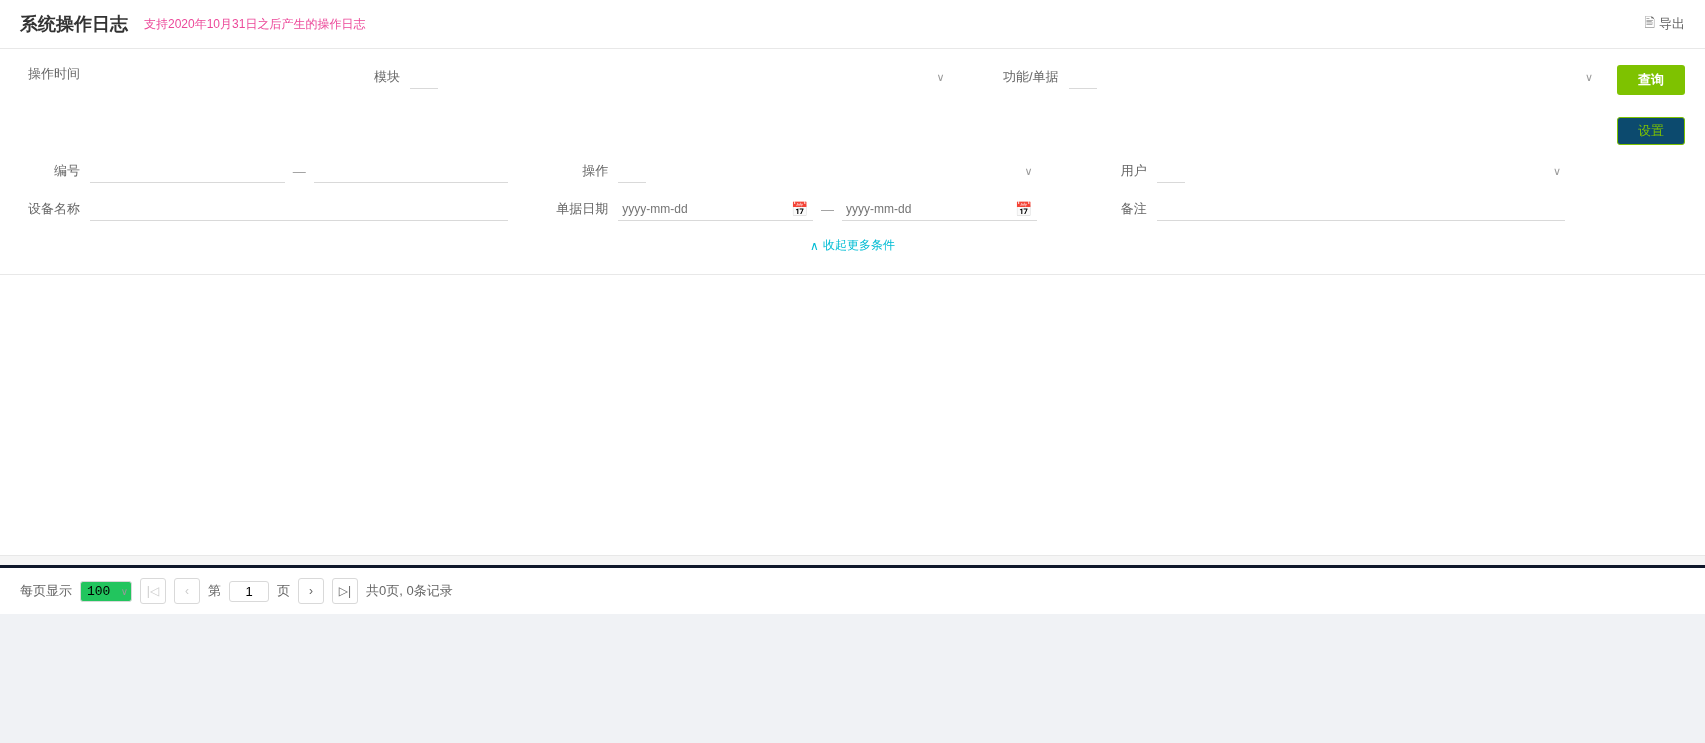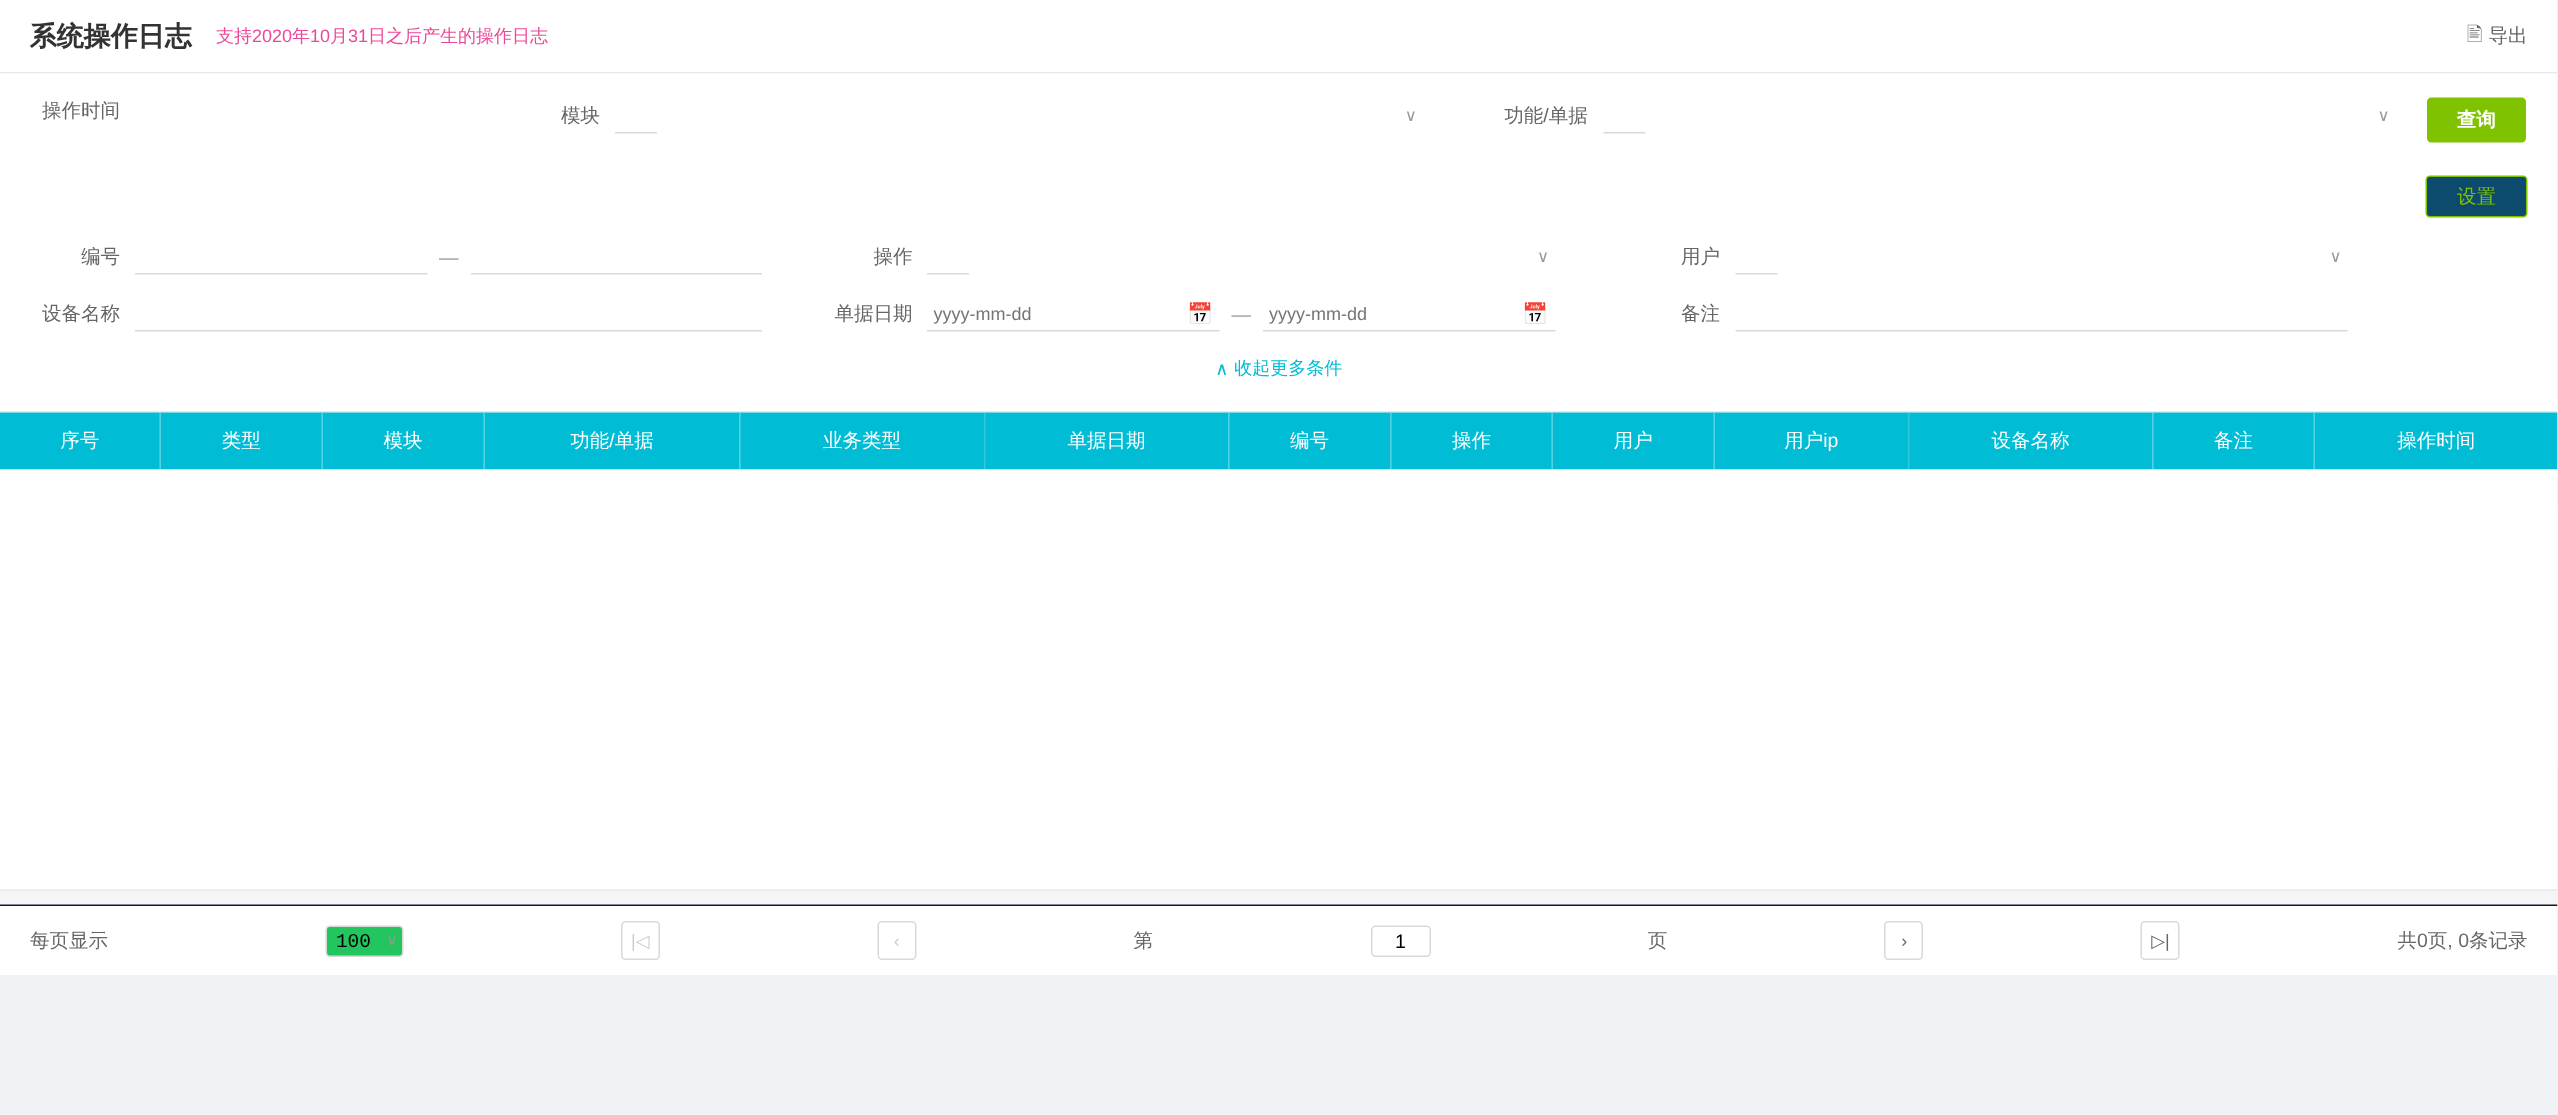--- a/index.html
+++ b/index.html
@@ -142,21 +142,20 @@
       color: #00bcd4;
       font-size: 14px;
       cursor: pointer;
     }
 
     .action-buttons {
       display: flex;
       flex-direction: column;
       gap: 6px;
       margin-left: 20px;
-      align-items: center;
     }
     .query-btn {
       background: #7ec200;
       color: #fff;
       border: none;
       padding: 6px 20px;
       border-radius: 3px;
       cursor: pointer;
       font-size: 13px;
       font-weight: bold;
@@ -205,25 +204,25 @@
       border-right: 1px solid rgba(255,255,255,0.2);
     }
     .data-table th:last-child { border-right: none; }
     .empty-area {
       height: 280px;
       background: #fff;
     }
 
     .footer-bar {
       background: #fff;
-      border-top: 1px solid #0f172a;
+      border-top: 3px solid #0f172a;
       padding: 10px 20px;
       display: flex;
       align-items: center;
-      justify-content: space-between;
+      justify-content: flex-start;
       gap: 8px;
       font-size: 13px;
       color: #666;
     }
     .pagination-select {
       border: 1px solid #d9d9d9;
       border-radius: 3px;
       padding: 2px 20px 2px 6px;
       appearance: none;
       background: #22c55e;
@@ -384,42 +383,20 @@
     <div style="width:100px; margin-left:20px;"></div>
   </div>
 
   <div class="collapse-bar">
     <span>∧</span>
     <span>收起更多条件</span>
   </div>
 </div>
 
 <div class="table-section">
-  <table class="data-table">
-    <thead>
-      <tr>
-        <th>序号</th>
-        <th>类型</th>
-        <th>模块</th>
-        <th>功能/单据</th>
-        <th>业务类型</th>
-        <th>单据日期</th>
-        <th>编号</th>
-        <th>操作</th>
-        <th>用户</th>
-        <th>用户ip</th>
-        <th>设备名称</th>
-        <th>备注</th>
-        <th>操作时间</th>
-      </tr>
-    </thead>
-    <tbody>
-      
-    </tbody>
-  </table>
   <div class="empty-area"></div>
 </div>
 
 <div class="scrollbar-area">
   <div class="scrollbar-inner"></div>
 </div>
 
 <div class="footer-bar">
   <span>每页显示</span>
   <div class="pagination-select-wrapper">

